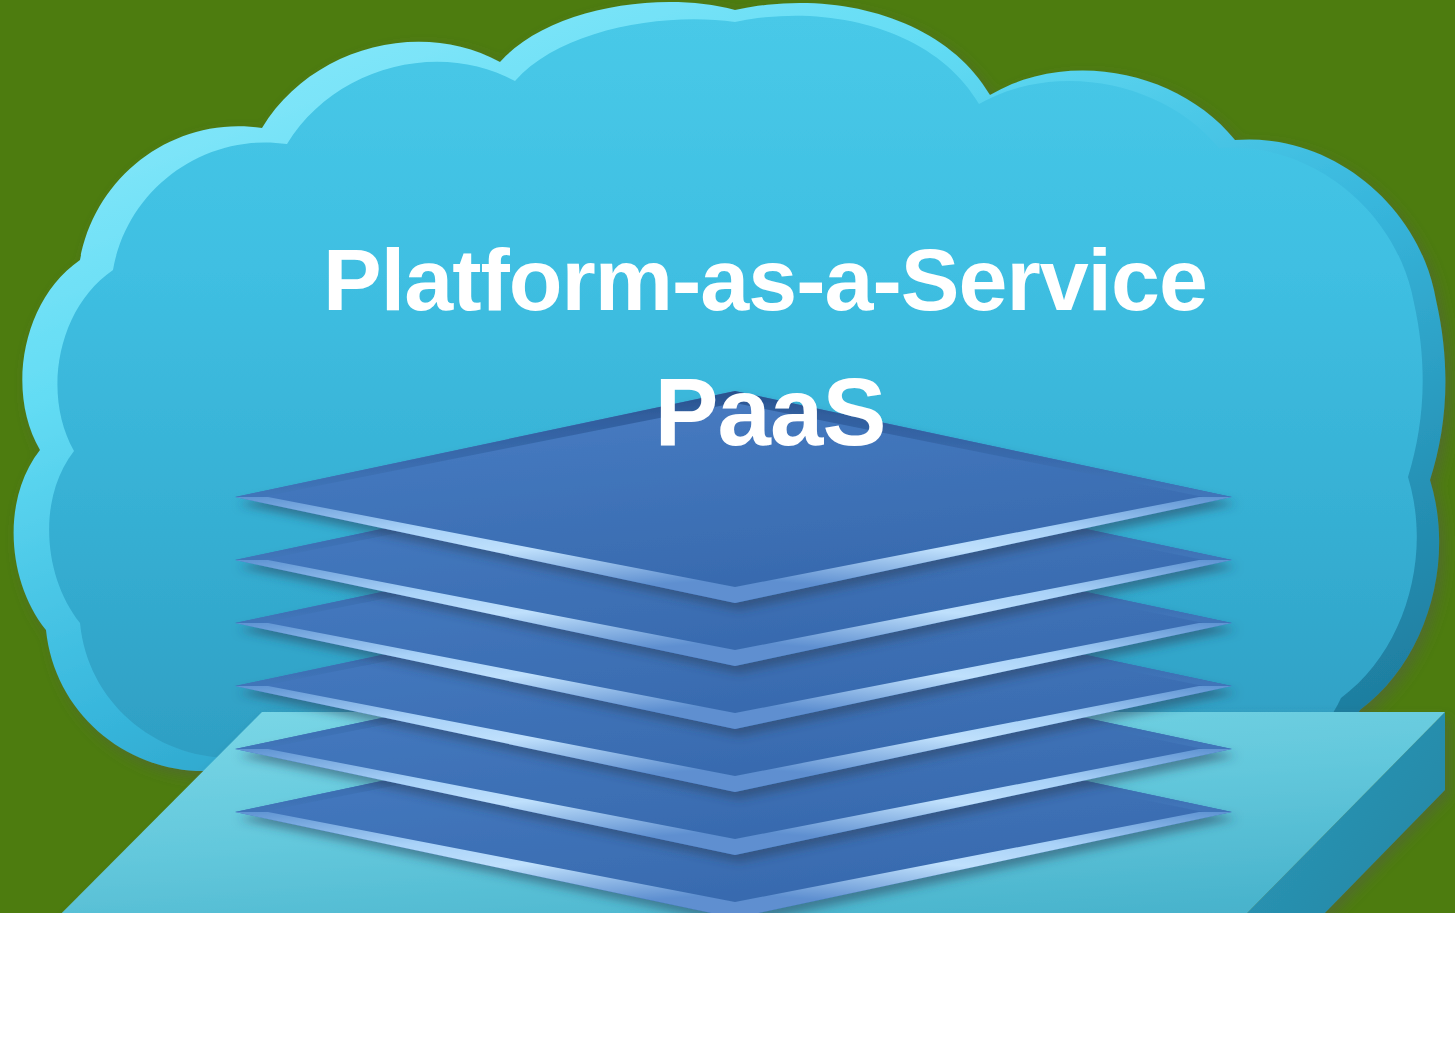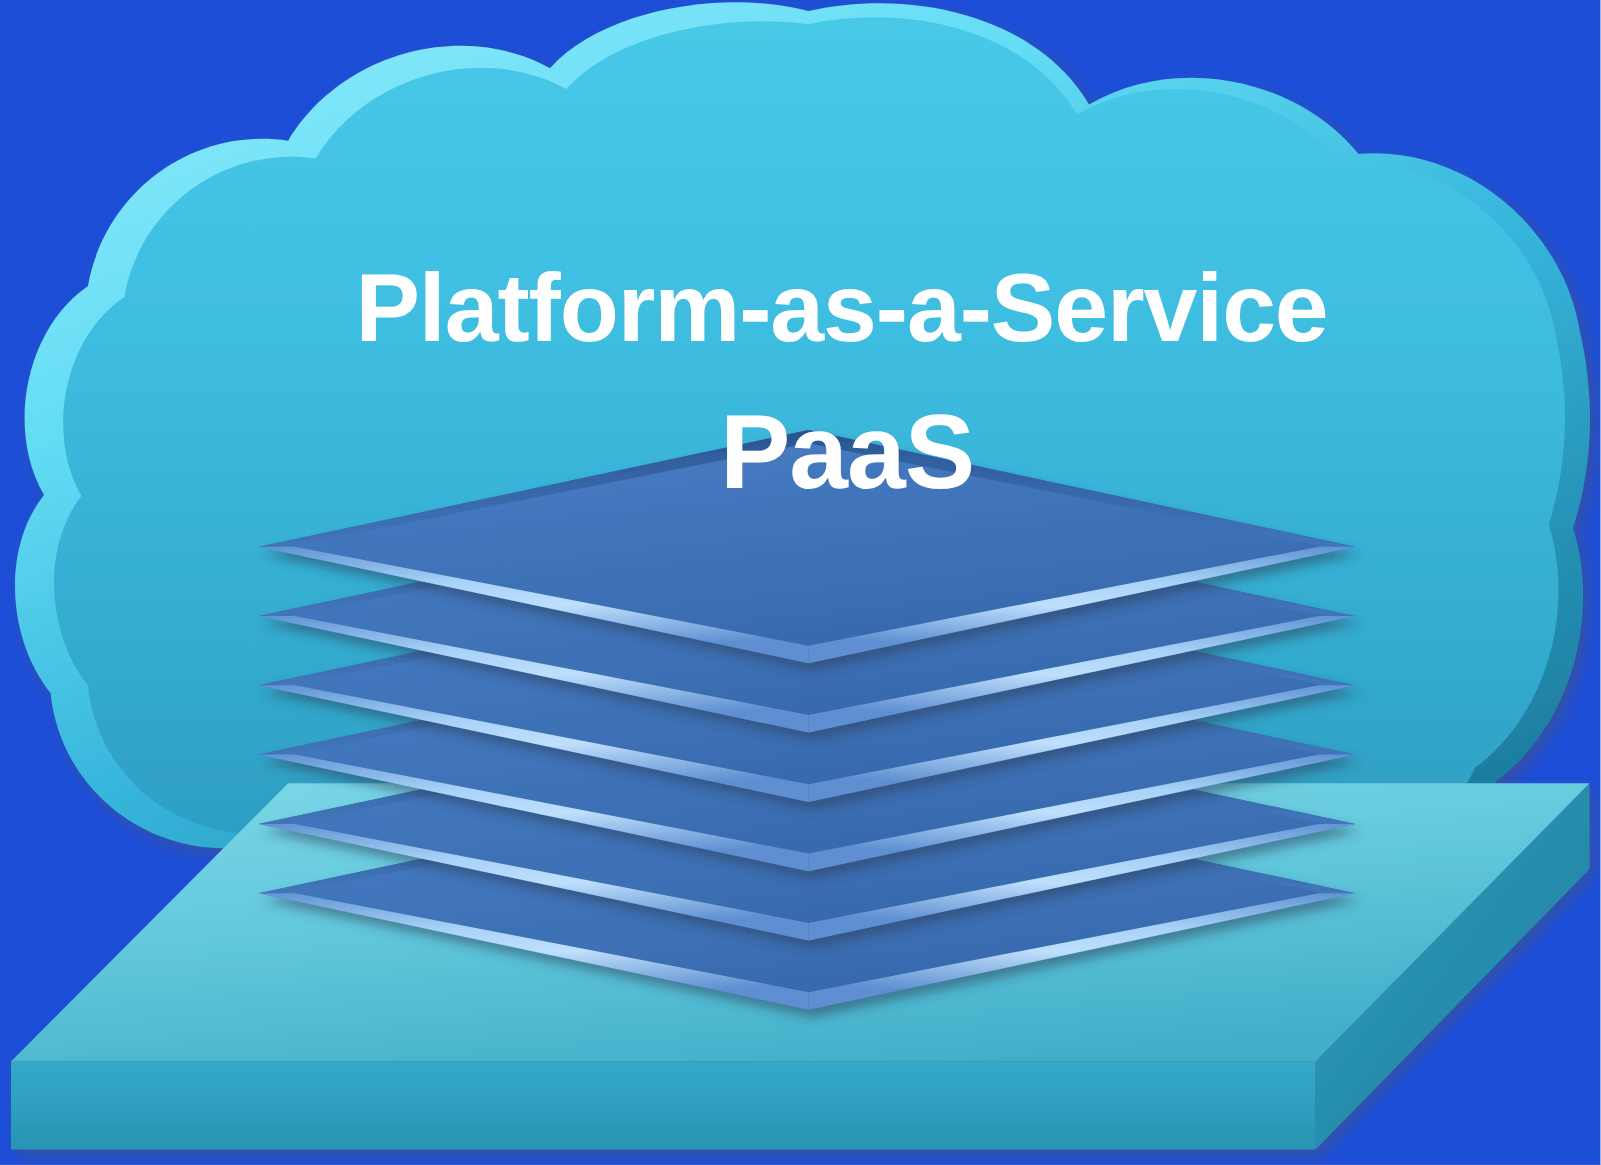--- a/index.html
+++ b/index.html
@@ -7,22 +7,22 @@
     margin: 0;
     padding: 0;
     background: #ffffff;
   }
   body {
     font-family: "Liberation Sans", sans-serif;
   }
   #stage {
     position: relative;
     width: 1455px;
-    height: 1059px;
-    background: #1d4ed8;
+    height: 913px;
+    background: #4d7c0f;
     overflow: hidden;
   }
   #diagram-svg {
     position: absolute;
     left: 0;
     top: 0;
     width: 1455px;
     height: 1059px;
     display: block;
   }

